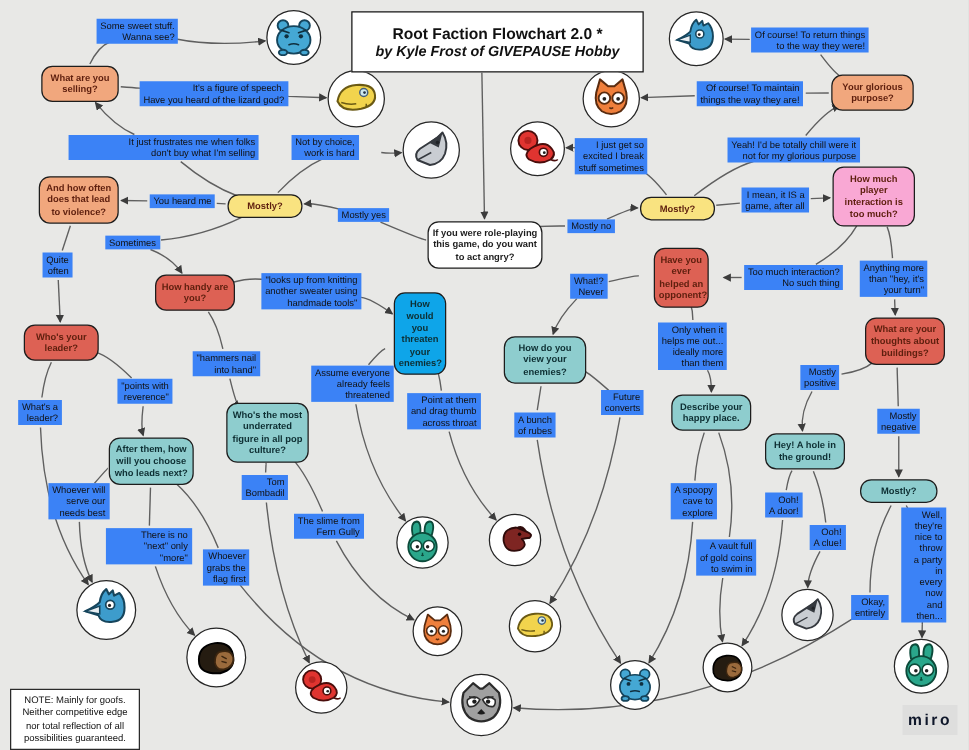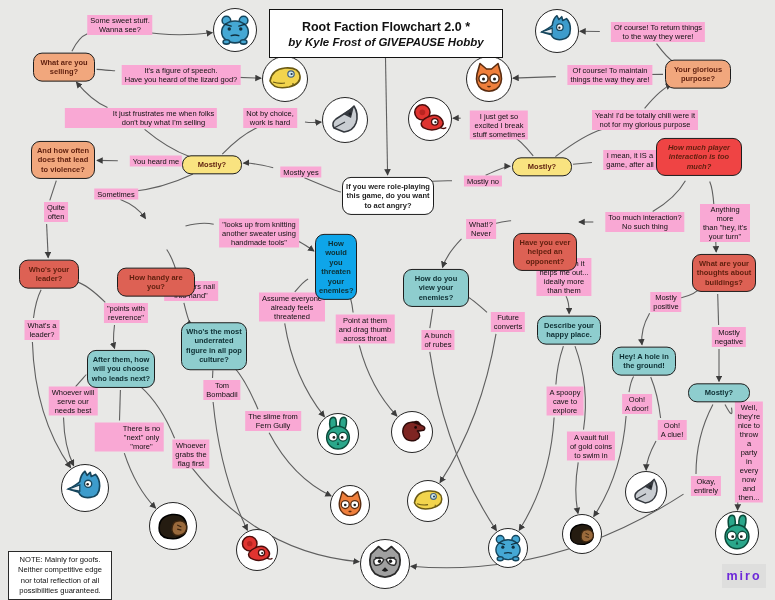--- a/index.html
+++ b/index.html
@@ -1,39 +1,39 @@
 <!DOCTYPE html>
 <html><head>
 <meta charset="utf-8">
 <style>
   html,body{margin:0;padding:0;background:#d9d9d8;}
   #canvas{position:relative;width:775px;height:600px;background:#e8e8e6;overflow:hidden;
           font-family:"Liberation Sans",sans-serif;}
   #edges{position:absolute;left:0;top:0;z-index:1;}
-  .lbl{position:absolute;z-index:2;transform:translate(-50%,-50%);background:#f9a8d4;
-       color:#111;font-size:7.5px;line-height:1.2;text-align:center;white-space:pre-line;
-       padding:1px 3px;margin-left:10px;}
+  .lbl{position:absolute;z-index:2;transform:translate(-50%,-50%);background:#3b82f6;
+       color:#111;font-size:7.5px;line-height:1.2;text-align:right;white-space:pre-line;
+       padding:1px 3px;}
   .qbox{position:absolute;z-index:3;transform:translate(-50%,-50%);border:1.6px solid #1d1d1d;
         border-radius:9px;font-size:7.5px;font-weight:bold;line-height:1.25;text-align:center;
         padding:4px 3px;box-sizing:border-box;
         background-image:radial-gradient(rgba(0,0,0,.07) .5px,transparent .6px);
         background-size:3px 3px;}
   .icn{position:absolute;z-index:3;transform:translate(-50%,-50%);background:#fff;
        border:1.6px solid #262626;border-radius:50%;box-sizing:border-box;}
   .icn svg{position:absolute;left:0;top:0;width:100%;height:100%;}
-  .title-box{position:absolute;z-index:4;left:269px;top:9px;width:232px;height:47px;
+  .title-box{position:absolute;z-index:4;left:281px;top:9px;width:232px;height:47px;
              background:#fff;border:1.6px solid #111;display:flex;flex-direction:column;
              justify-content:center;align-items:center;}
   .title-main{font-size:12.5px;font-weight:bold;color:#111;}
   .title-sub{font-size:11.5px;font-weight:bold;font-style:italic;color:#111;margin-top:2px;}
   .note-box{position:absolute;z-index:4;left:8px;top:551px;width:104px;box-sizing:border-box;
             background:#fff;border:1.4px solid #2a2a2a;font-size:7.6px;line-height:1.35;
             text-align:center;padding:3px 4px;color:#111;}
   .miro{position:absolute;z-index:0;left:722px;top:564px;width:44px;height:24px;
-        background:#dededd;color:#6d28d9;font-size:12.5px;font-weight:bold;
+        background:#dededd;color:#0f172a;font-size:12.5px;font-weight:bold;
         letter-spacing:2px;display:flex;align-items:center;justify-content:center;}
 </style>
 </head>
 <body>
 
 <div id="canvas">
   <svg id="edges" width="775" height="600">
     <defs>
       <marker id="ah" markerWidth="8" markerHeight="8" refX="5.2" refY="3" orient="auto">
         <path d="M0,0 L6,3 L0,6 Z" fill="#3c3c3c"></path>
@@ -128,32 +128,32 @@
   </div>
 
   <div class="note-box">NOTE: Mainly for goofs. Neither competitive edge nor total reflection of all possibilities guaranteed.</div>
 
   <div class="miro">miro</div>
 
   <div id="nodes">
       <div class="qbox" style="background: rgb(241, 167, 125); color: rgb(94, 31, 14); width: 62px; left: 64px; top: 67px;">What are you selling?</div>
       <div class="qbox" style="background: rgb(241, 167, 125); color: rgb(94, 31, 14); width: 64px; left: 63px; top: 160px;">And how often does that lead to violence?</div>
       <div class="qbox" style="background: rgb(249, 227, 128); color: rgb(94, 31, 14); width: 60px; left: 212px; top: 165px;">Mostly?</div>
-      <div class="qbox" style="background: rgb(221, 97, 84); color: rgb(94, 31, 14); width: 78px; left: 156px; top: 234px; margin-top: 48px;">How handy are you?</div>
+      <div class="qbox" style="background: rgb(221, 97, 84); color: rgb(94, 31, 14); width: 64px; left: 156px; top: 234px;">How handy are you?</div>
       <div class="qbox" style="background: rgb(221, 97, 84); color: rgb(94, 31, 14); width: 60px; left: 49px; top: 274px;">Who's your leader?</div>
       <div class="qbox" style="background: rgb(142, 205, 206); color: rgb(14, 47, 51); width: 68px; left: 121px; top: 369px;">After them, how will you choose who leads next?</div>
       <div class="qbox" style="background: rgb(142, 205, 206); color: rgb(14, 47, 51); width: 66px; left: 214px; top: 346px;">Who's the most underrated figure in all pop culture?</div>
       <div class="qbox" style="background: #0ea5e9; color: rgb(14, 47, 51); width: 42px; left: 336px; top: 267px;">How would you threaten your enemies?</div>
       <div class="qbox" style="background: none rgb(255, 255, 255); color: rgb(29, 29, 29); width: 92px; left: 388px; top: 196px;">If you were role-playing this game, do you want to act angry?</div>
       <div class="qbox" style="background: rgb(249, 227, 128); color: rgb(94, 31, 14); width: 60px; left: 542px; top: 167px;">Mostly?</div>
-      <div class="qbox" style="background: rgb(221, 97, 84); color: rgb(94, 31, 14); width: 64px; left: 545px; top: 222px; margin-top: 30px;">Have you ever helped an opponent?</div>
+      <div class="qbox" style="background: rgb(221, 97, 84); color: rgb(94, 31, 14); width: 44px; left: 545px; top: 222px;">Have you ever helped an opponent?</div>
       <div class="qbox" style="background: rgb(142, 205, 206); color: rgb(14, 47, 51); width: 66px; left: 436px; top: 288px;">How do you view your enemies?</div>
       <div class="qbox" style="background: rgb(142, 205, 206); color: rgb(14, 47, 51); width: 64px; left: 569px; top: 330px;">Describe your happy place.</div>
       <div class="qbox" style="background: rgb(241, 167, 125); color: rgb(94, 31, 14); width: 66px; left: 698px; top: 74px;">Your glorious purpose?</div>
-      <div class="qbox" style="background: #ef4444; color: rgb(94, 31, 14); width: 86px; left: 699px; top: 157px; font-style: italic;">How much player interaction is too much?</div>
+      <div class="qbox" style="background: #f9a8d4; color: rgb(94, 31, 14); width: 66px; left: 699px; top: 157px;">How much player interaction is too much?</div>
       <div class="qbox" style="background: rgb(221, 97, 84); color: rgb(94, 31, 14); width: 64px; left: 724px; top: 273px;">What are your thoughts about buildings?</div>
       <div class="qbox" style="background: rgb(142, 205, 206); color: rgb(14, 47, 51); width: 64px; left: 644px; top: 361px;">Hey! A hole in the ground!</div>
       <div class="qbox" style="background: rgb(142, 205, 206); color: rgb(14, 47, 51); width: 62px; left: 719px; top: 393px;">Mostly?</div>
       <div class="lbl" style="left: 110px; top: 25px;">Some sweet stuff.
 Wanna see?</div>
       <div class="lbl" style="left: 171px; top: 75px;">It's a figure of speech.
 Have you heard of the lizard god?</div>
       <div class="lbl" style="left: 131px; top: 118px; padding-left: 48px;">It just frustrates me when folks
 don't buy what I'm selling</div>
       <div class="lbl" style="left: 146px; top: 161px;">You heard me</div>

